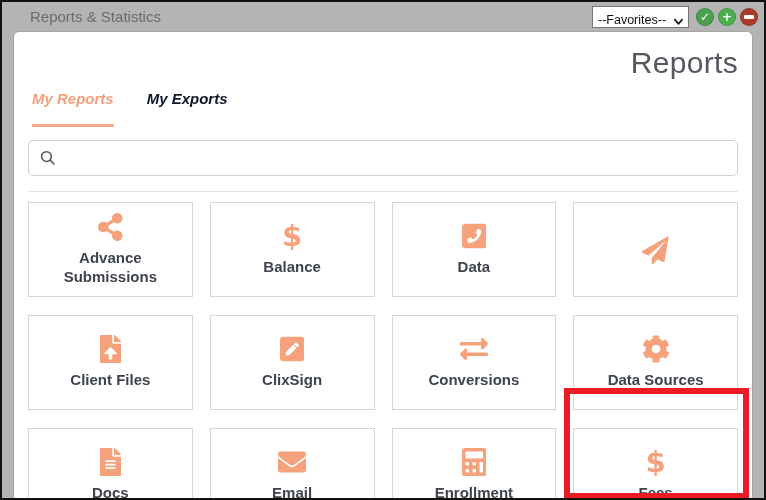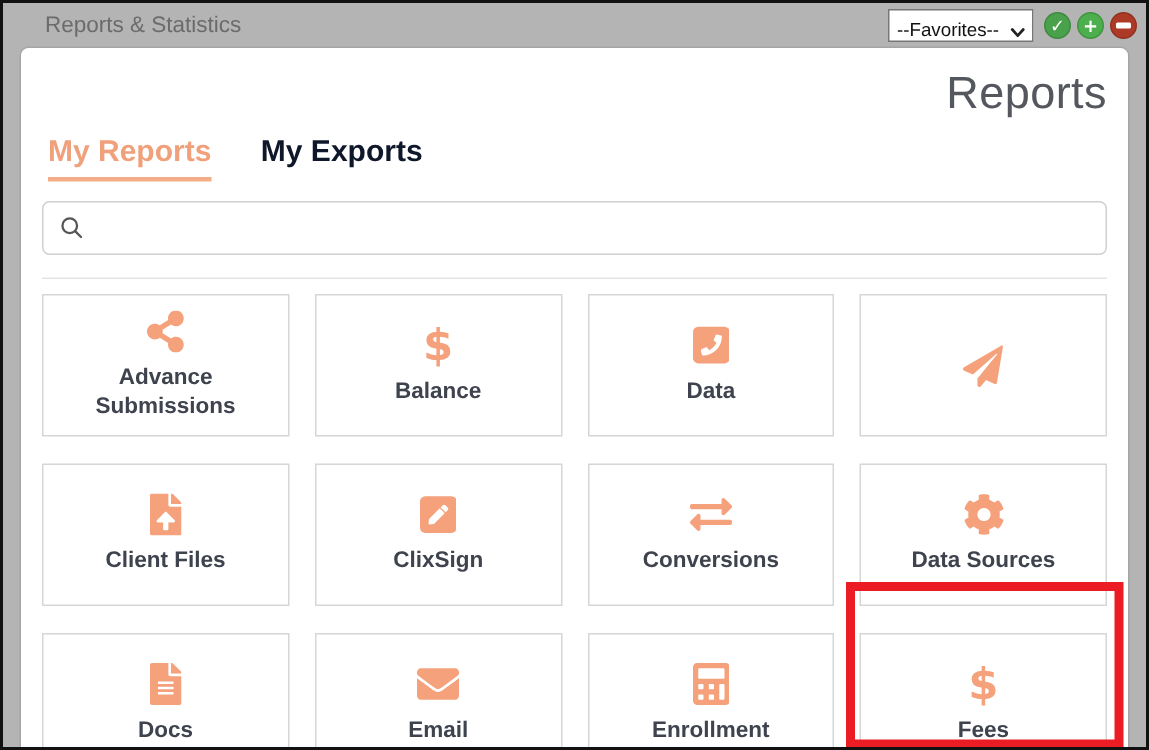--- a/index.html
+++ b/index.html
@@ -59,21 +59,21 @@
     padding:13px 14px 0 14px;
   }
   .panel-heading {
     margin:1px 0 10px 4px;
     font-size:30px; font-weight:300; color:#54575d;
     letter-spacing:0.3px;
     text-align:right;
   }
   .tabs { display:flex; gap:33px; margin-left:4px; }
   .tab {
-    font-size:20px; font-weight:700; padding-bottom:5px; cursor:pointer;
+    font-size:15px; font-weight:700; padding-bottom:17px; cursor:pointer;font-style:italic;
   }
   .tab.active { color:#f0a17c; border-bottom:3px solid #f5ad87; }
   .tab.inactive { color:#0f172a; }
 
   .searchbar {
     margin-top:13px; height:36px;
     border:1px solid #cfcfcf; border-radius:5px;
     display:flex; align-items:center; padding:0 10px;
     background:#fff;
   }

